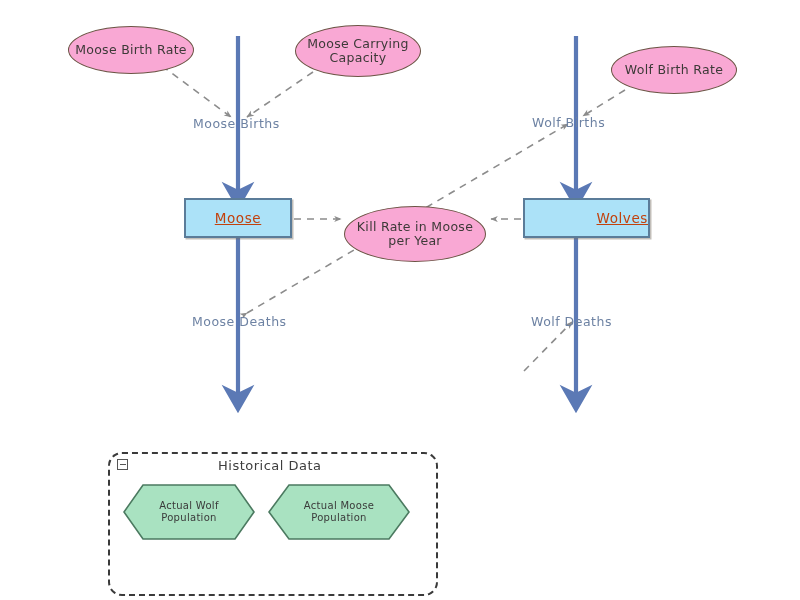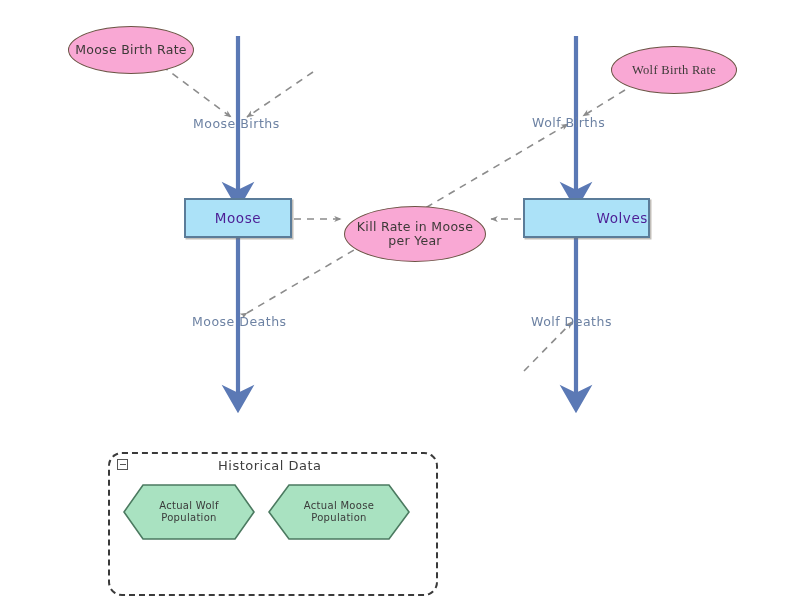--- a/index.html
+++ b/index.html
@@ -36,24 +36,25 @@
 
   
   .stock {
     position: absolute;
     box-sizing: border-box;
     background: #ace2f8;
     border: 2px solid #5b7c99;
     display: flex;
     align-items: center;
     justify-content: center;
-    color: #4c1d95;
+    color: #c2410c;
     font-size: 13.5px;
     letter-spacing: 0.6px;
     box-shadow: 1.5px 1.5px 0 rgba(120,110,100,0.45);
+    text-decoration: underline;
   }
 
   
   .aux {
     position: absolute;
     box-sizing: border-box;
     background: #f9a8d4;
     border: 1.6px solid #6b5444;
     border-radius: 50%;
     display: flex;
@@ -197,22 +198,25 @@
     </div>
 
     <div class="stock" style="left:523px; top:198px; width:127px; height:40px;justify-content:flex-end;">
       <span>Wolves</span>
     </div>
 
     <div class="aux" style="left:68px; top:26px; width:126px; height:48px;">
       <span class="ml">Moose Birth Rate</span>
     </div>
 
-
-    <div class="aux" style="left:611px; top:46px; width:126px; height:48px;font-family:Liberation Serif, serif;">
+    <div class="aux" style="left:295px; top:25px; width:126px; height:52px;">
+      <span class="ml">Moose Carrying<br>Capacity</span>
+    </div>
+
+    <div class="aux" style="left:611px; top:46px; width:126px; height:48px;">
       <span class="ml">Wolf Birth Rate</span>
     </div>
 
     <div class="aux" style="left:344px; top:206px; width:142px; height:56px;">
       <span class="ml">Kill Rate in Moose<br>per Year</span>
     </div>
 
 
     <div class="flow-label" style="left:193px; top:116px;">Moose Births</div>
     <div class="flow-label" style="left:192px; top:314px;">Moose Deaths</div>

